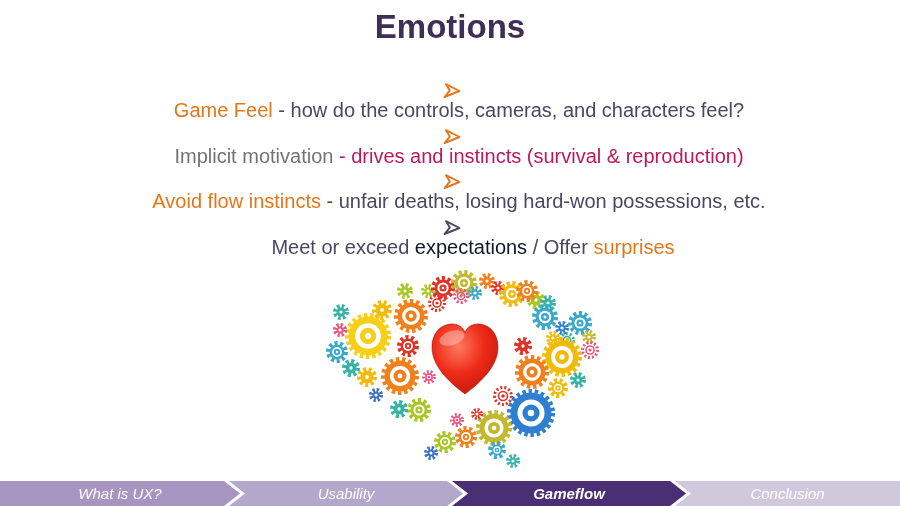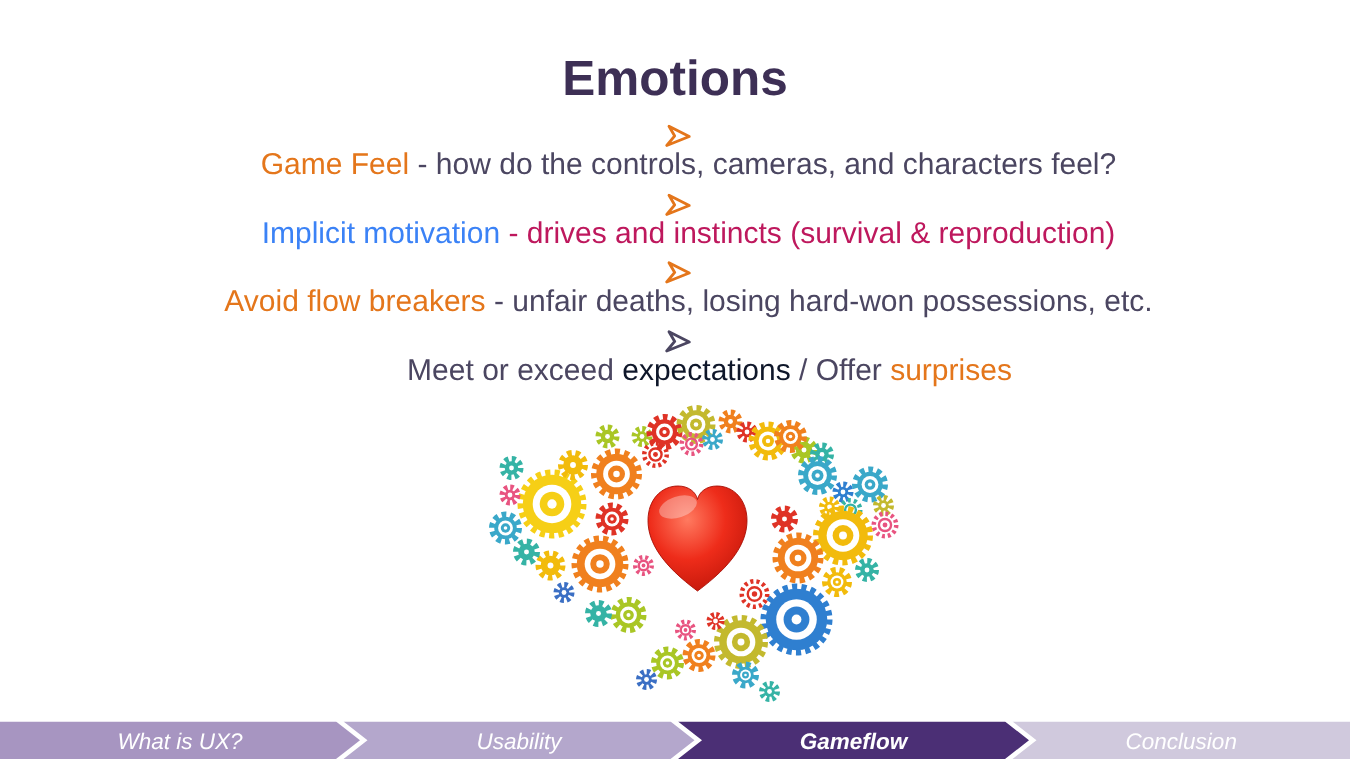--- a/index.html
+++ b/index.html
@@ -2,21 +2,21 @@
 <html><head>
 <meta charset="utf-8">
 <style>
   html,body{margin:0;padding:0;background:#fff;}
   .slide{
     position:relative;width:900px;height:506px;background:#ffffff;overflow:hidden;
     font-family:"Liberation Sans",sans-serif;
   }
   .title{
     position:absolute;top:8px;left:0;width:900px;text-align:center;
-    font-size:33px;font-weight:bold;letter-spacing:0px;margin-top:25px;
+    font-size:33px;font-weight:bold;letter-spacing:0px;
   }
   .bullets{
     position:absolute;left:64px;top:81px;width:790px;
   }
   .bullet-row{
     display:flex;align-items:center;height:45.5px;
     font-size:20px;
     flex-direction:column;
   }
   .bullet-row .arrow{
@@ -44,27 +44,27 @@
       <div class="bullet-row">
         <svg class="arrow" viewBox="0 0 18 16">
           <path d="M1.5,14 L16.5,8 L3,1.2 L6.8,7.6 Z" fill="#ffffff" stroke="#E4761B" stroke-width="1.9" stroke-linejoin="round"></path>
         </svg>
         <span class="txt"><span style="color: rgb(228, 118, 27);">Game Feel</span><span style="color: rgb(75, 70, 97);"> - how do the controls, cameras, and characters feel?</span></span>
       </div>
       <div class="bullet-row">
         <svg class="arrow" viewBox="0 0 18 16">
           <path d="M1.5,14 L16.5,8 L3,1.2 L6.8,7.6 Z" fill="#ffffff" stroke="#E4761B" stroke-width="1.9" stroke-linejoin="round"></path>
         </svg>
-        <span class="txt"><span style="color: #3b82f6;">Implicit motivation</span><span style="color: #be185d;"> - drives and instincts (survival &amp; reproduction)</span></span>
+        <span class="txt"><span style="color: #737373;">Implicit motivation</span><span style="color: #be185d;"> - drives and instincts (survival &amp; reproduction)</span></span>
       </div>
       <div class="bullet-row">
         <svg class="arrow" viewBox="0 0 18 16">
           <path d="M1.5,14 L16.5,8 L3,1.2 L6.8,7.6 Z" fill="#ffffff" stroke="#E4761B" stroke-width="1.9" stroke-linejoin="round"></path>
         </svg>
-        <span class="txt"><span style="color: rgb(228, 118, 27);">Avoid flow breakers</span><span style="color: rgb(75, 70, 97);"> - unfair deaths, losing hard-won possessions, etc.</span></span>
+        <span class="txt"><span style="color: rgb(228, 118, 27);">Avoid flow instincts</span><span style="color: rgb(75, 70, 97);"> - unfair deaths, losing hard-won possessions, etc.</span></span>
       </div>
       <div class="bullet-row">
         <svg class="arrow" viewBox="0 0 18 16">
           <path d="M1.5,14 L16.5,8 L3,1.2 L6.8,7.6 Z" fill="#ffffff" stroke="#4B4661" stroke-width="1.9" stroke-linejoin="round"></path>
         </svg>
         <span class="txt"><span style="color: rgb(75, 70, 97); margin-left: 28px;">Meet or exceed </span><span style="color: #0f172a;">expectations</span><span style="color: rgb(75, 70, 97); margin-top: 20px;"> / Offer </span><span style="color: rgb(228, 118, 27);">surprises</span></span>
       </div>
     </div>
 
   <svg class="illustration" viewBox="0 0 280 218" xmlns="http://www.w3.org/2000/svg">

